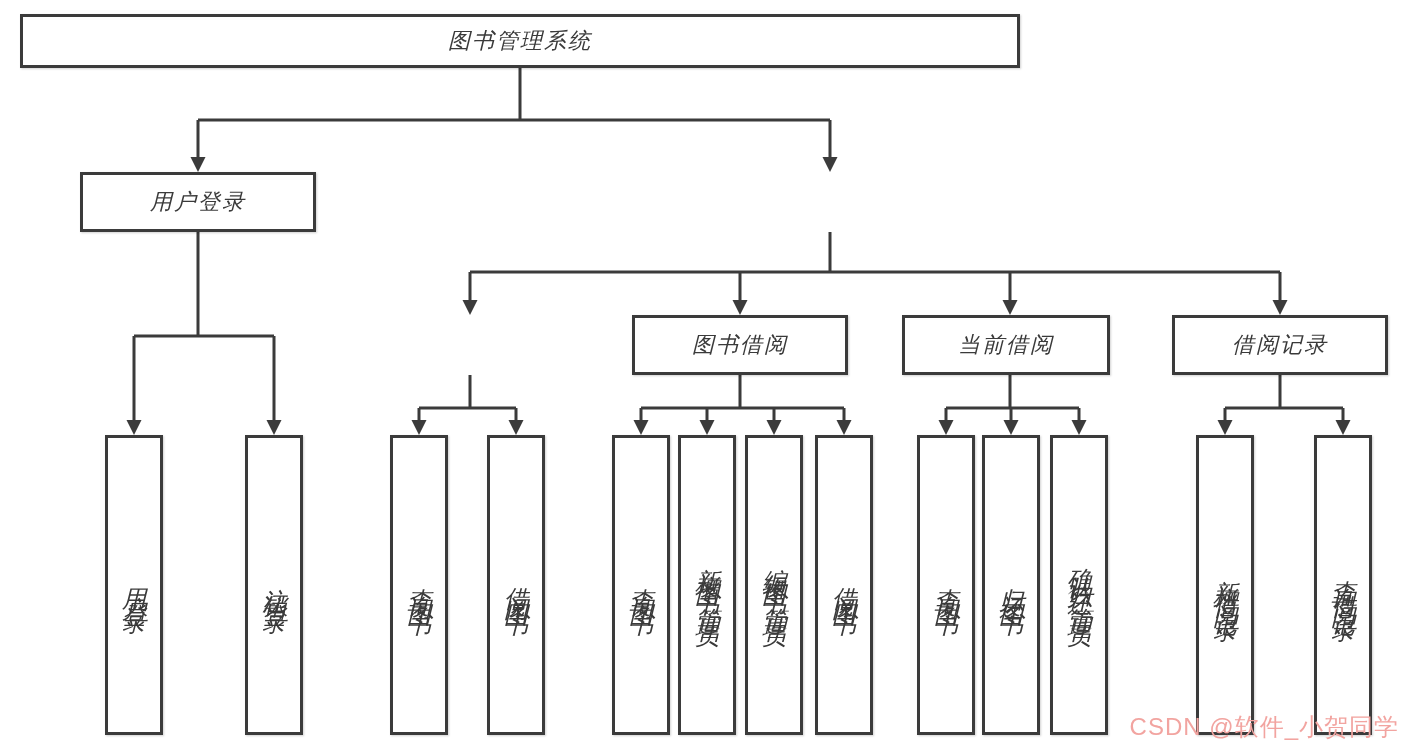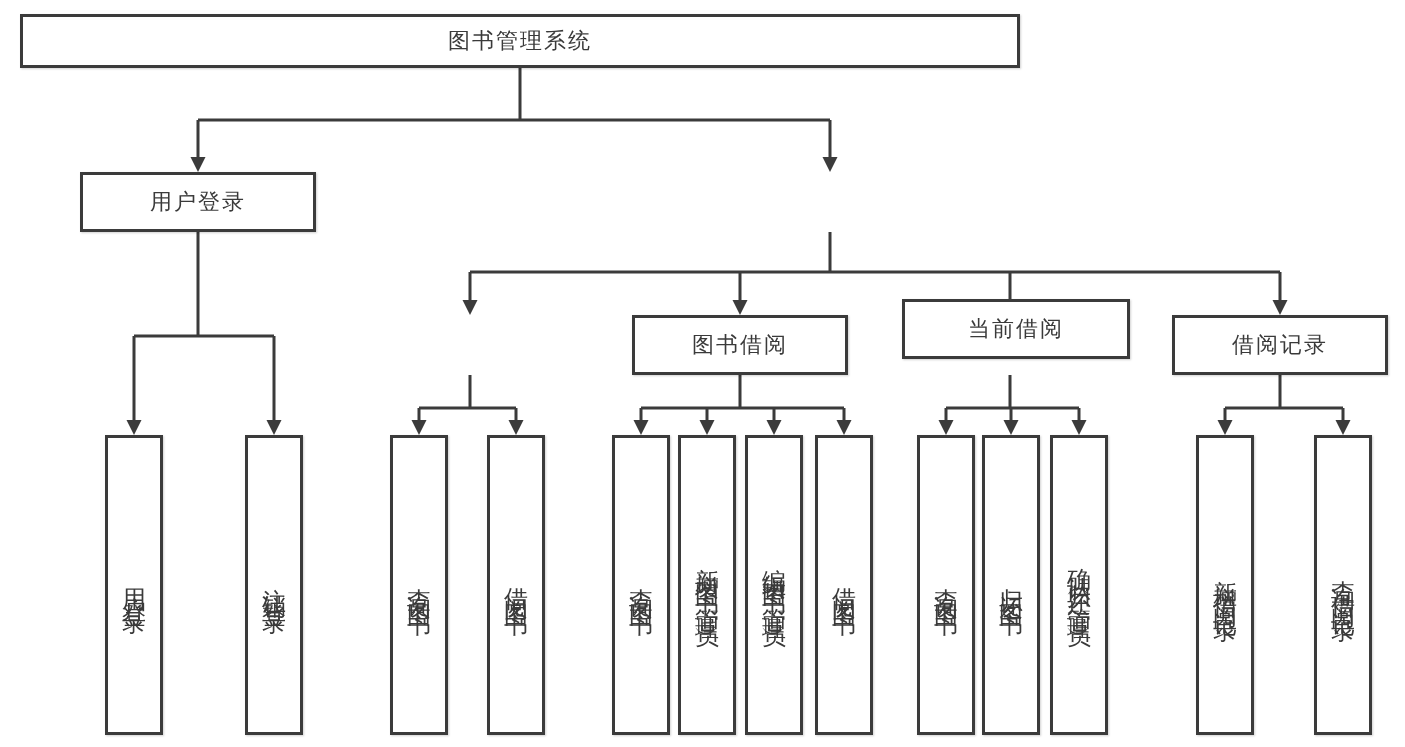--- a/index.html
+++ b/index.html
@@ -12,20 +12,21 @@
   }
   .connectors{position:absolute;left:0;top:0;width:1405px;height:747px;}
   .node{
     position:absolute;
     background:#ffffff;
     border:3px solid #3b3b3b;
     box-sizing:border-box;
     display:flex;align-items:center;justify-content:center;
     color:#3a3a3a;
     box-shadow:1px 1px 2px rgba(0,0,0,0.18);
+    font-style:italic;
   }
   .node.h{font-size:22px;letter-spacing:2px;}
   .node.v .lbl{
     writing-mode:vertical-rl;
     text-orientation:mixed;
     font-size:24px;
     letter-spacing:8px;
     line-height:1;
     white-space:nowrap;
   }
@@ -36,21 +37,21 @@
     color:#f2a4a0;
     letter-spacing:1px;
     white-space:nowrap;
   }
   
   .n-system{left:20px;top:14px;width:1000px;height:54px;}
   .n-user-login{left:80px;top:172px;width:236px;height:60px;}
   .n-book-mgmt{left:712px;top:172px;width:236px;height:60px;}
   .n-new-book{left:362px;top:315px;width:216px;height:60px;}
   .n-borrowing{left:632px;top:315px;width:216px;height:60px;}
-  .n-current{left:902px;top:299px;width:228px;height:60px;}
+  .n-current{left:902px;top:315px;width:208px;height:60px;}
   .n-records{left:1172px;top:315px;width:216px;height:60px;}
   .leaf{top:435px;width:58px;height:300px;}
   .l-user-login{left:105px;}  .l-logout{left:245px;}
   .l-query1{left:390px;}      .l-borrow1{left:487px;}
   .l-query2{left:612px;}      .l-add-book{left:678px;}
   .l-edit-book{left:745px;}   .l-borrow2{left:815px;}
   .l-query3{left:917px;}      .l-return{left:982px;}
   .l-confirm{left:1050px;}
   .l-add-rec{left:1196px;}    .l-query-rec{left:1314px;}
 </style>
@@ -157,14 +158,15 @@
     <span class="lbl">确认归还（管理员）</span>
   </div>
 
   <div class="node v leaf l-add-rec">
     <span class="lbl">新增借阅记录</span>
   </div>
   <div class="node v leaf l-query-rec">
     <span class="lbl">查询借阅记录</span>
   </div>
 
+  <div class="watermark">CSDN @软件_小贺同学</div>
 
 </div>
 
 </body></html>

